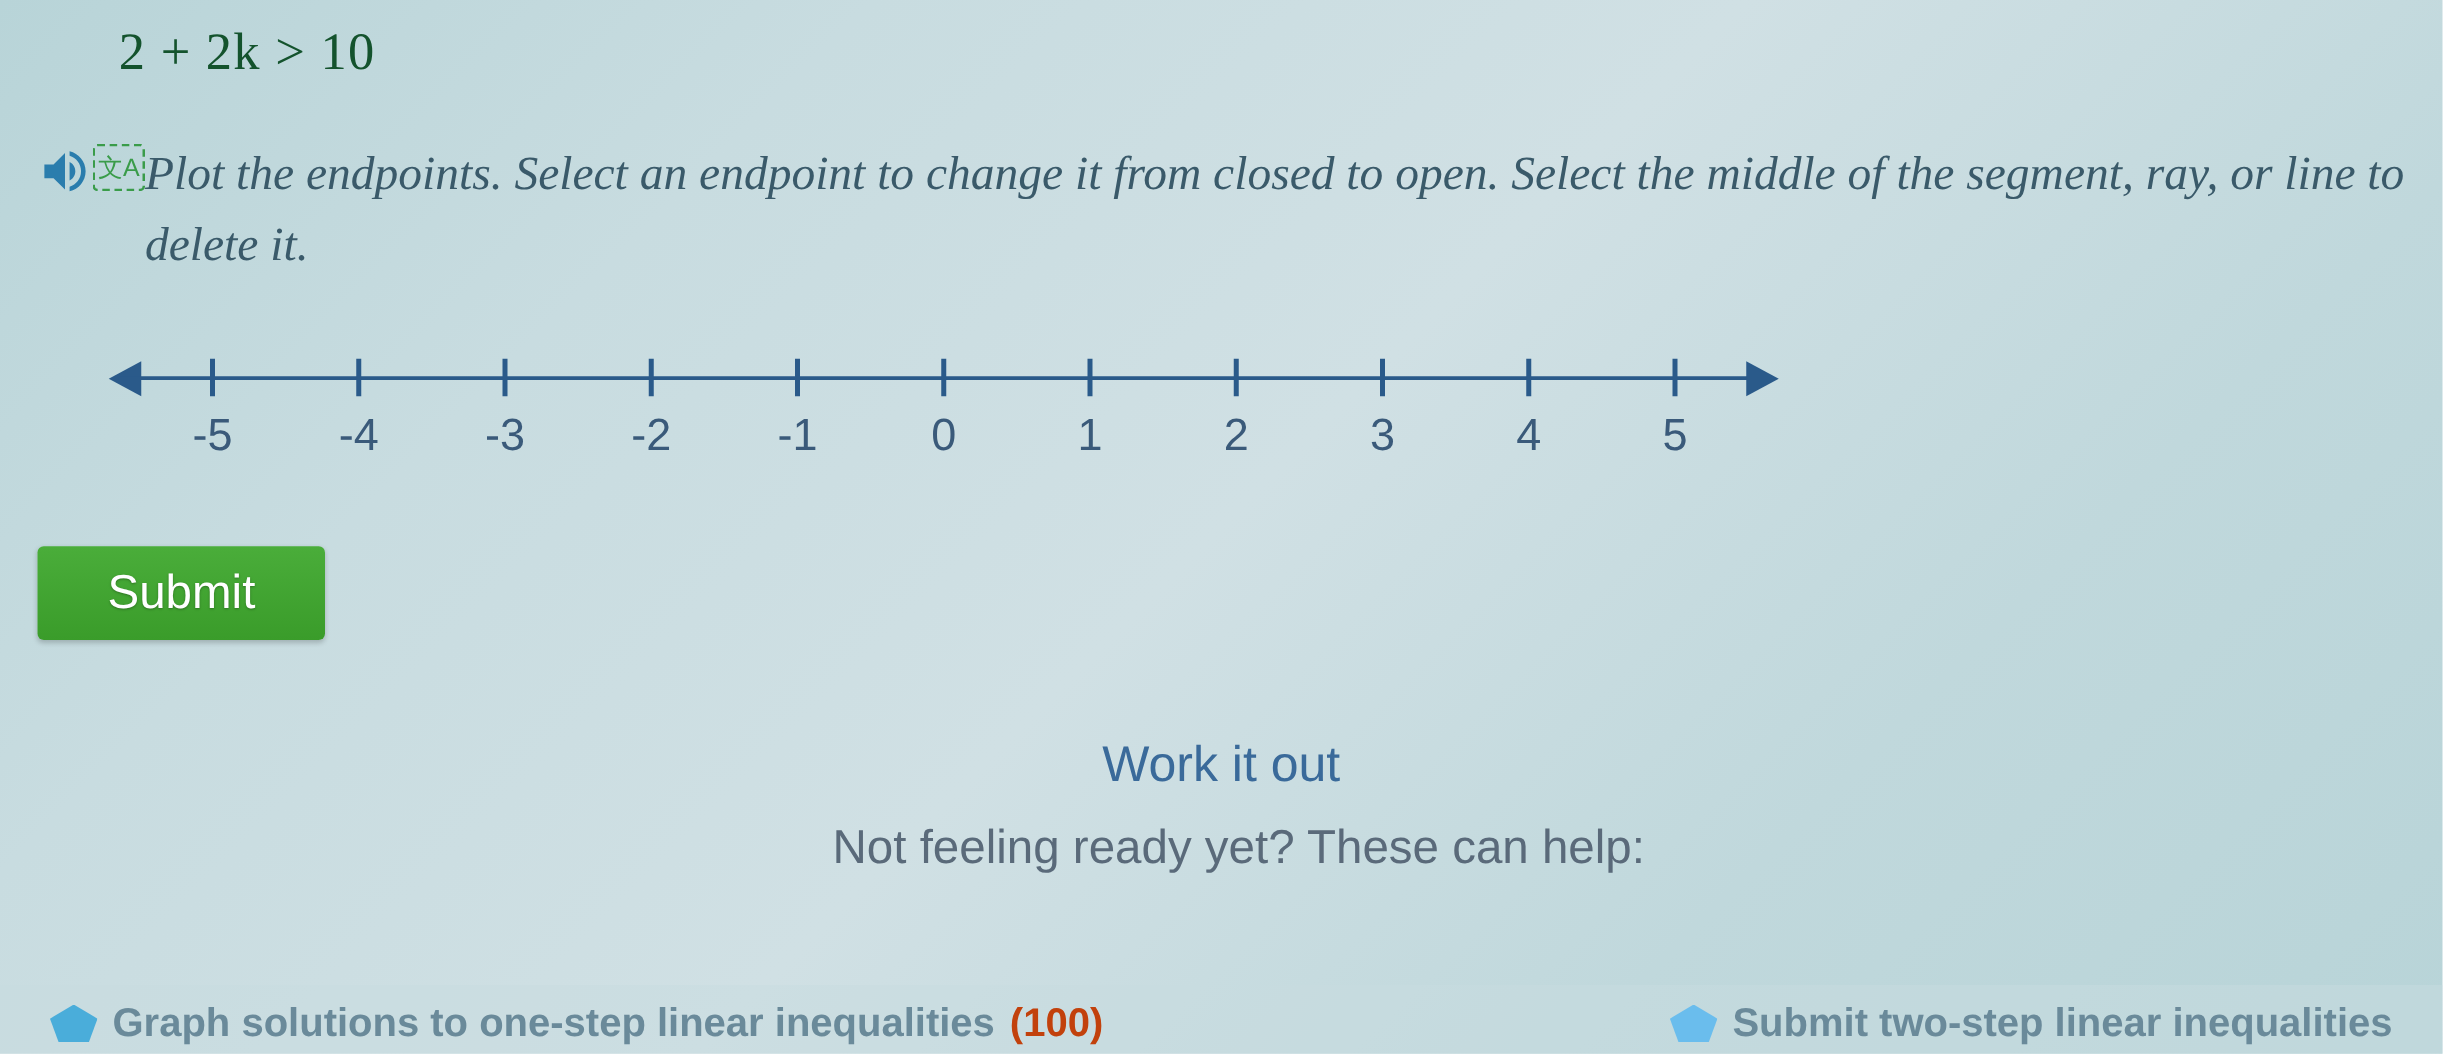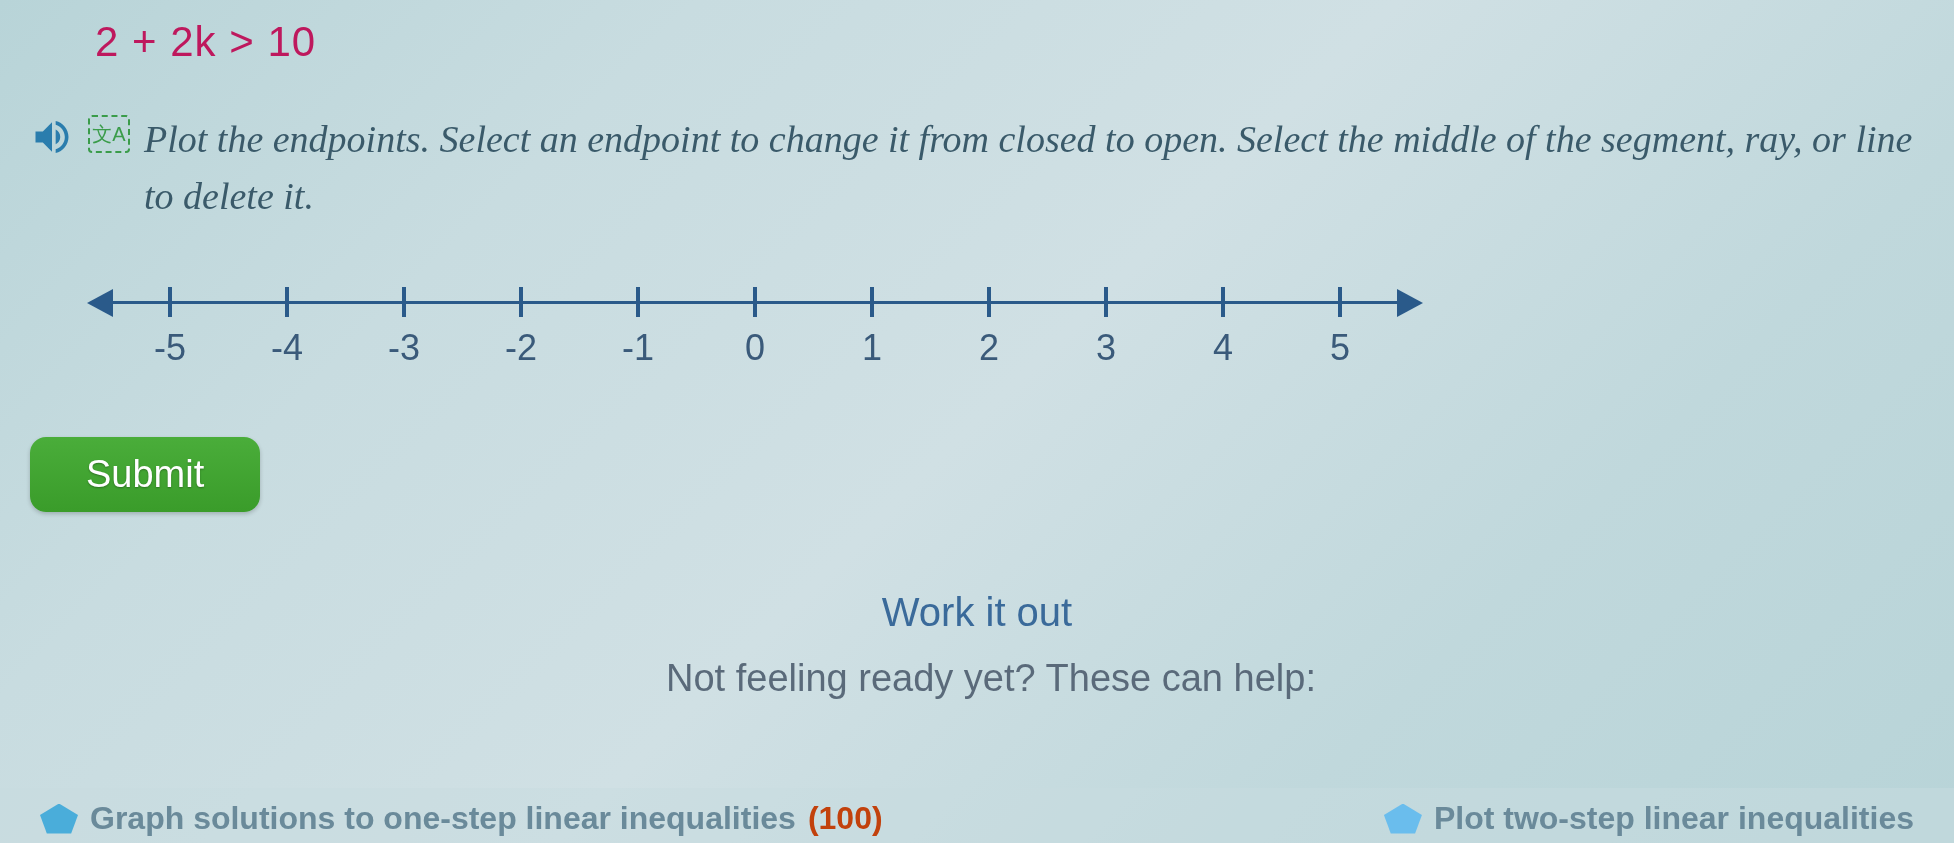--- a/index.html
+++ b/index.html
@@ -13,31 +13,31 @@
       background: linear-gradient(135deg, #b8d4d8 0%, #c8dce0 25%, #d0e0e4 50%, #c0d8dc 75%, #b8d4d8 100%);
       width: 1954px;
       height: 843px;
       padding: 0;
       position: relative;
       overflow: hidden;
     }
     
     .problem-expression {
       font-size: 42px;
-      color: #be185d;
+      color: #14532d;
       font-weight: 500;
       padding: 18px 0 0 95px;
       letter-spacing: 1px;
+      font-family: Liberation Serif, serif;
     }
     
     .instruction-row {
       display: flex;
       align-items: flex-start;
       padding: 45px 30px 0 30px;
-      gap: 14px;
     }
     
     .audio-icon {
       width: 44px;
       height: 36px;
       color: #2a7dad;
       flex-shrink: 0;
       margin-top: 4px;
     }
     
@@ -121,21 +121,21 @@
       transform: translateX(-50%);
     }
     
     .submit-btn {
       margin: 72px 0 0 30px;
       background: linear-gradient(180deg, #4aad3a 0%, #3a9c2a 100%);
       color: #ffffff;
       font-size: 38px;
       padding: 16px 56px;
       border: none;
-      border-radius: 16px;
+      border-radius: 5px;
       cursor: pointer;
       text-shadow: 0 1px 2px rgba(0,0,0,0.3);
       box-shadow: 0 2px 4px rgba(0,0,0,0.2);
     }
     
     .work-it-out {
       text-align: center;
       font-size: 40px;
       color: #3a6a9a;
       margin-top: 78px;
@@ -247,18 +247,18 @@
 <div class="help-text">Not feeling ready yet? These can help:</div>
 
 <div class="bottom-links">
   <div class="link-item">
     <span class="skill-icon"></span>
     <span>Graph solutions to one-step linear inequalities</span>
     <span class="score">(100)</span>
   </div>
   <div class="link-item">
     <span class="skill-icon-blur"></span>
-    <span>Plot two-step linear inequalities</span>
+    <span>Submit two-step linear inequalities</span>
   </div>
 </div>
 
 
 
 
 </body></html>

